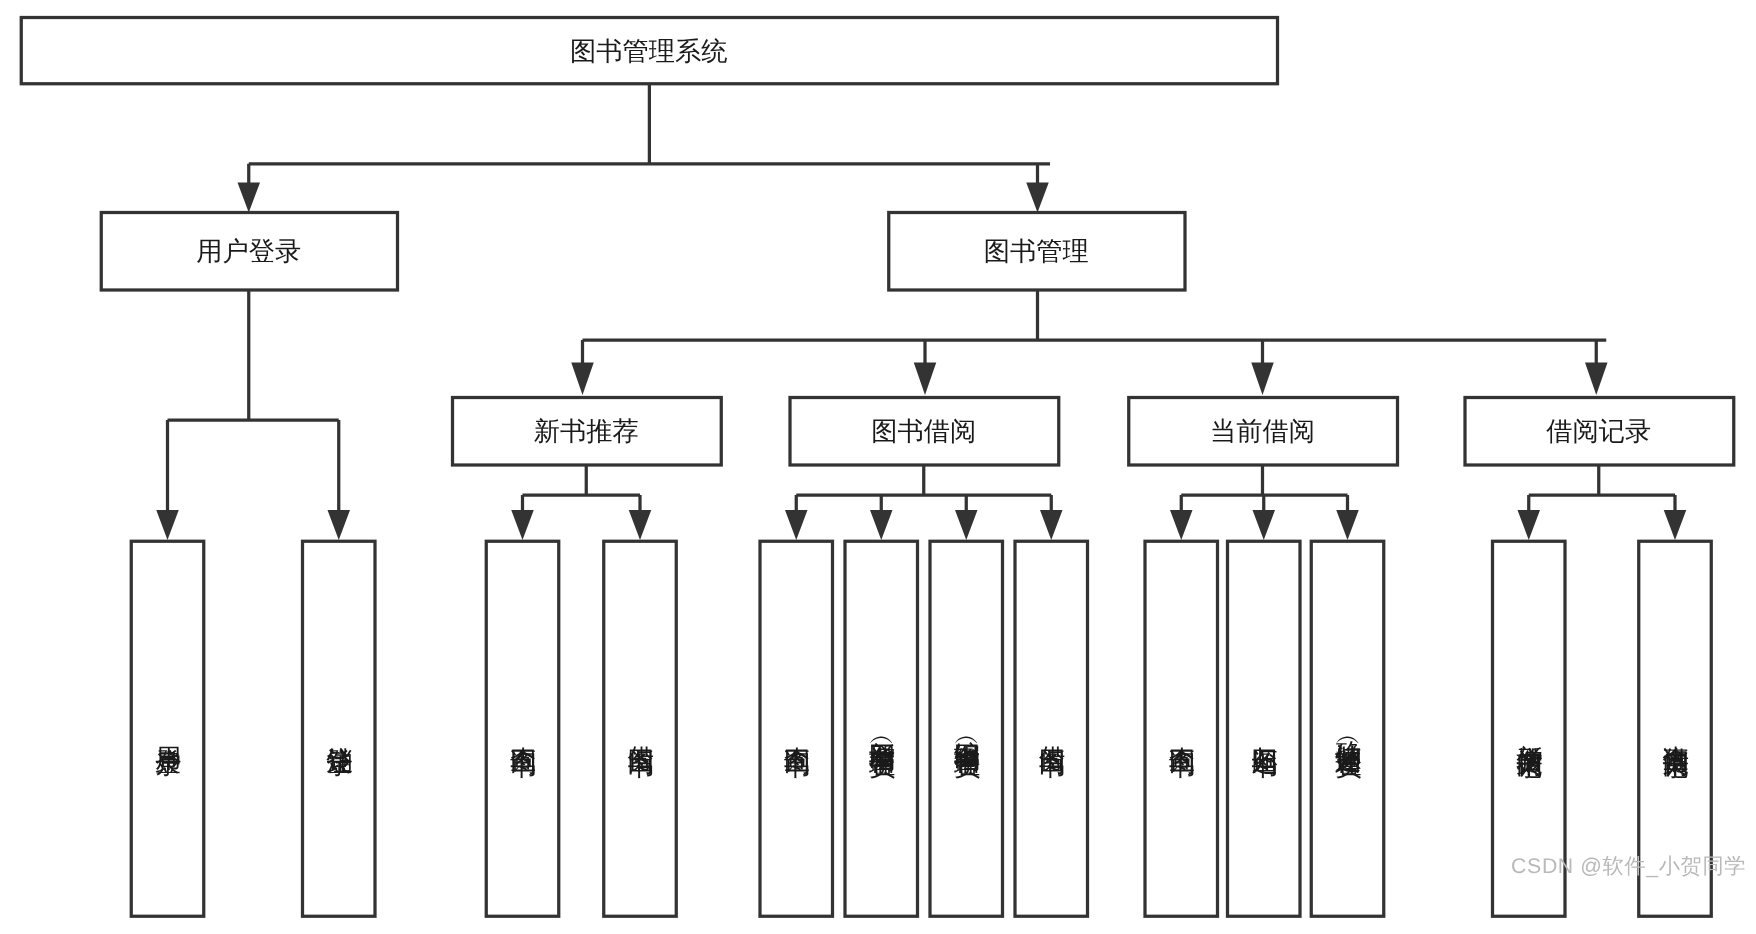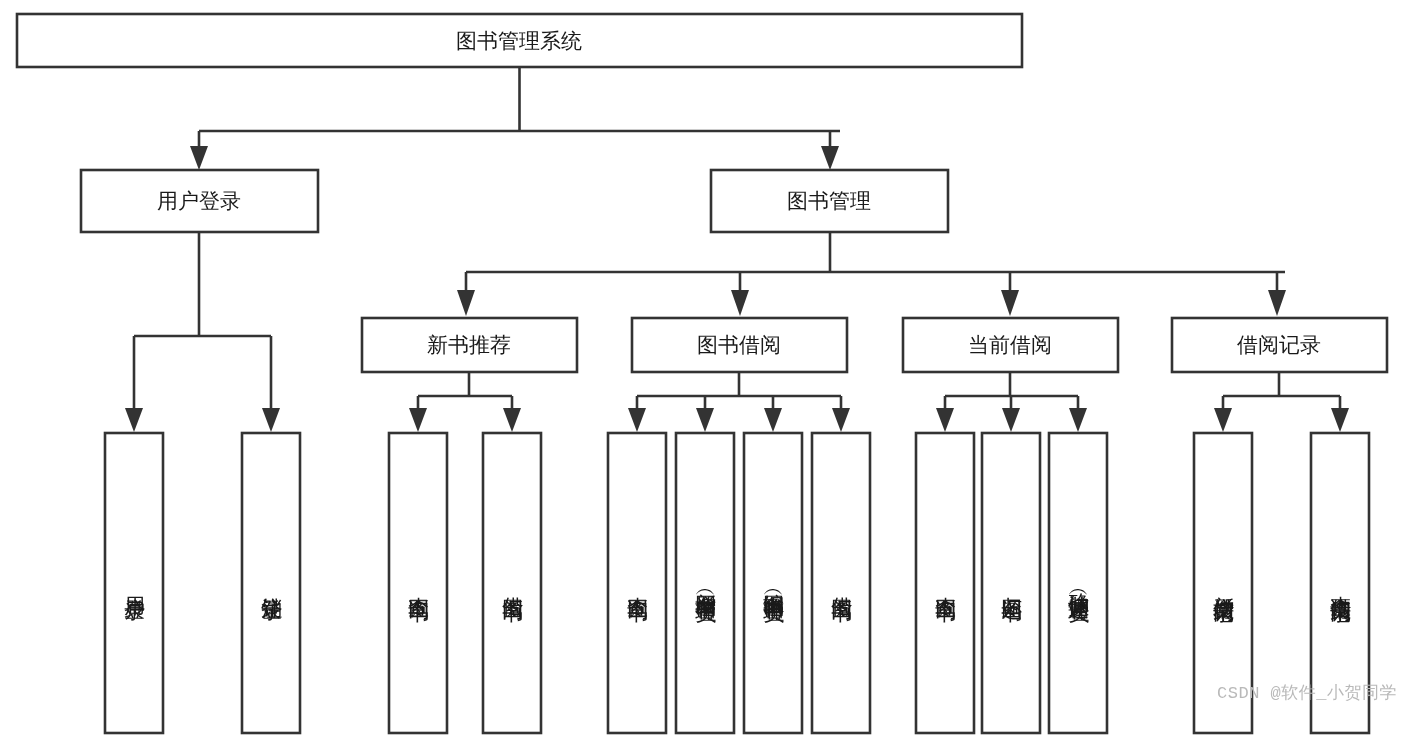--- a/index.html
+++ b/index.html
@@ -65,21 +65,21 @@
     justify-content: center;
     text-align: center;
     white-space: nowrap;
     pointer-events: none;
     user-select: none;
   }
   .watermark {
     position: absolute;
     right: 8px;
     bottom: 4px;
-    font-family: Liberation Mono, monospace;
+    font-family: Liberation Sans, sans-serif;
     font-size: 17px;
     color: #b9b9b9;
     letter-spacing: 0.5px;
     white-space: nowrap;
     user-select: none;
   }
 </style>
 </head>
 <body>
 

